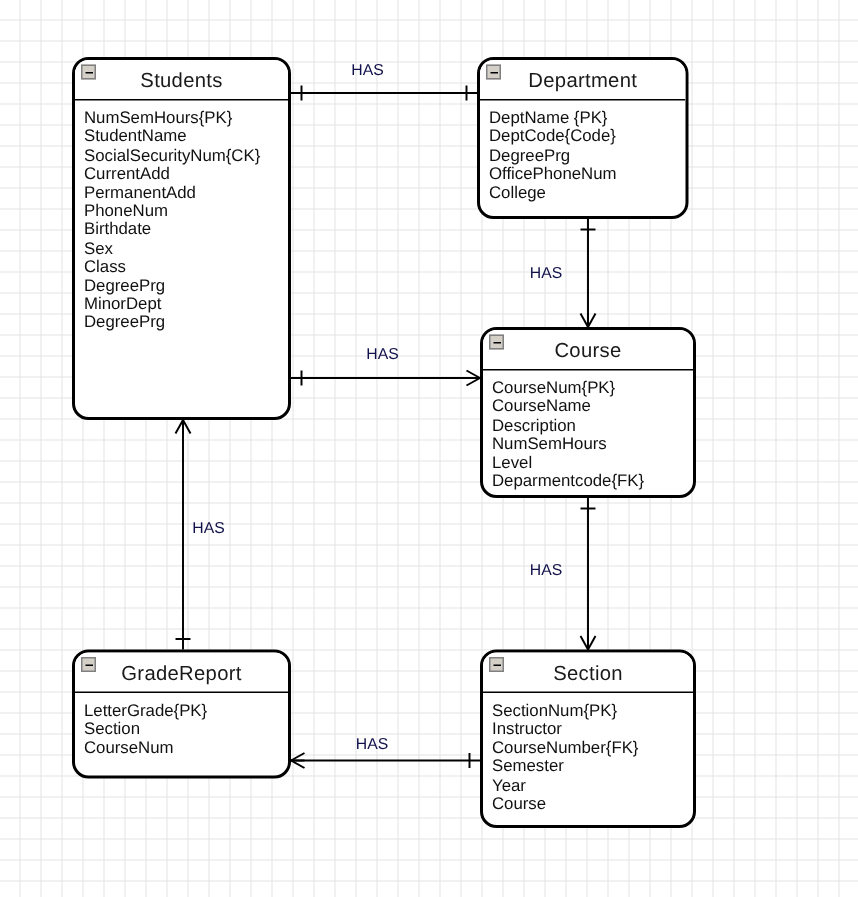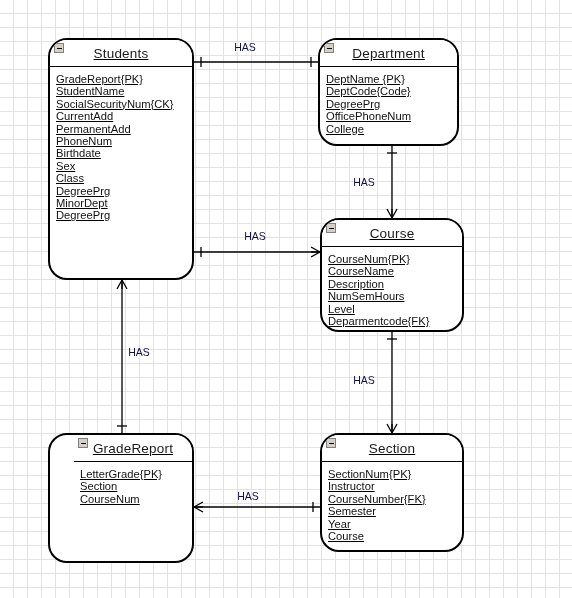--- a/index.html
+++ b/index.html
@@ -26,23 +26,22 @@
     top: 0;
     width: 572px;
     height: 598px;
     pointer-events: none;
   }
   .entity {
     position: absolute;
     box-sizing: border-box;
     background: #ffffff;
     border: 2px solid #000000;
-    border-radius: 19px;
+    border-radius: 11px;
     overflow: hidden;
-    text-decoration: underline;
   }
   .entity-header {
     position: relative;
     height: 26px;
     border-bottom: 1.5px solid #000000;
     display: flex;
     align-items: center;
     justify-content: center;
     background: #ffffff;
   }
@@ -138,21 +137,21 @@
     <div class="rel-label" style="left: 255px; top: 236px;">HAS</div>
     <div class="rel-label" style="left: 139px; top: 352px;">HAS</div>
     <div class="rel-label" style="left: 364px; top: 380px;">HAS</div>
     <div class="rel-label" style="left: 248px; top: 496px;">HAS</div>
     <div class="entity" style="left: 48px; top: 38px; width: 146px; height: 242px;">
       <div class="entity-header">
         <div class="collapse-icon"></div>
         <div class="entity-title">Students</div>
       </div>
       <div class="attr-list">
-        <div class="attr">GradeReport{PK}</div>
+        <div class="attr">NumSemHours{PK}</div>
         <div class="attr">StudentName</div>
         <div class="attr">SocialSecurityNum{CK}</div>
         <div class="attr">CurrentAdd</div>
         <div class="attr">PermanentAdd</div>
         <div class="attr">PhoneNum</div>
         <div class="attr">Birthdate</div>
         <div class="attr">Sex</div>
         <div class="attr">Class</div>
         <div class="attr">DegreePrg</div>
         <div class="attr">MinorDept</div>
@@ -179,21 +178,21 @@
       </div>
       <div class="attr-list">
         <div class="attr">CourseNum{PK}</div>
         <div class="attr">CourseName</div>
         <div class="attr">Description</div>
         <div class="attr">NumSemHours</div>
         <div class="attr">Level</div>
         <div class="attr">Deparmentcode{FK}</div>
       </div>
     </div>
-    <div class="entity" style="left: 48px; top: 433px; width: 146px; height: 130px; padding-left: 24px;">
+    <div class="entity" style="left: 48px; top: 433px; width: 146px; height: 86px;">
       <div class="entity-header">
         <div class="collapse-icon"></div>
         <div class="entity-title">GradeReport</div>
       </div>
       <div class="attr-list">
         <div class="attr">LetterGrade{PK}</div>
         <div class="attr">Section</div>
         <div class="attr">CourseNum</div>
       </div>
     </div>

